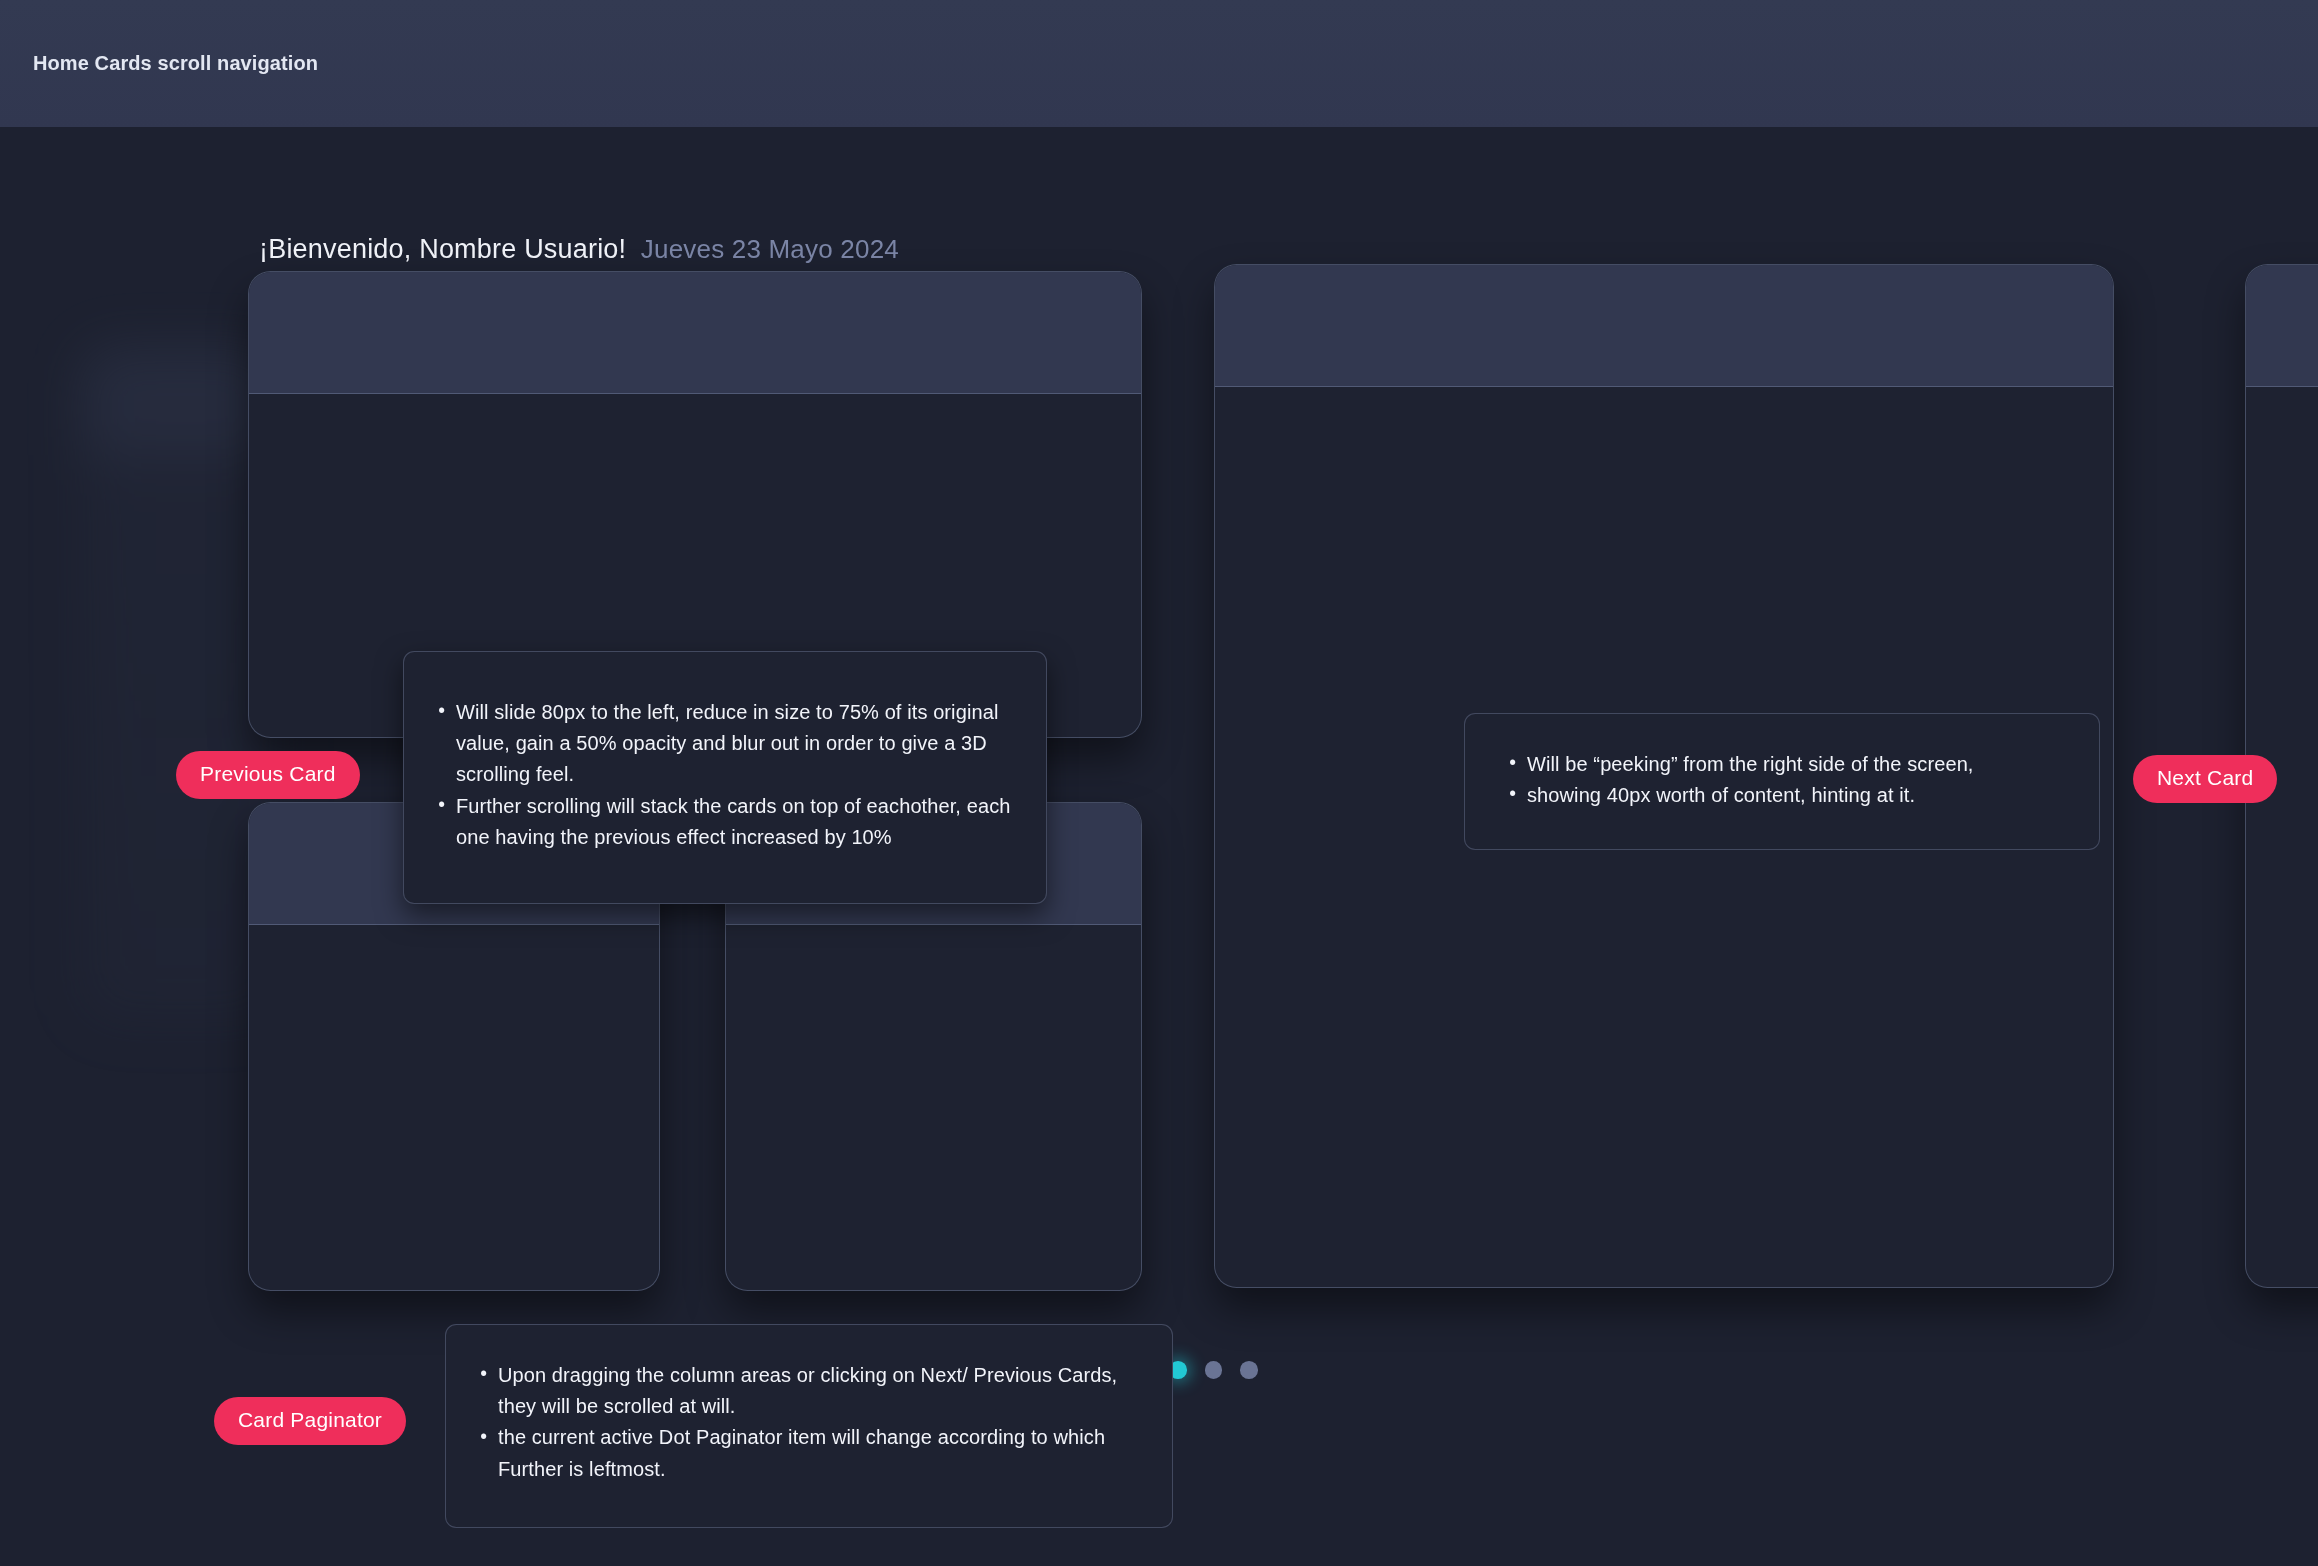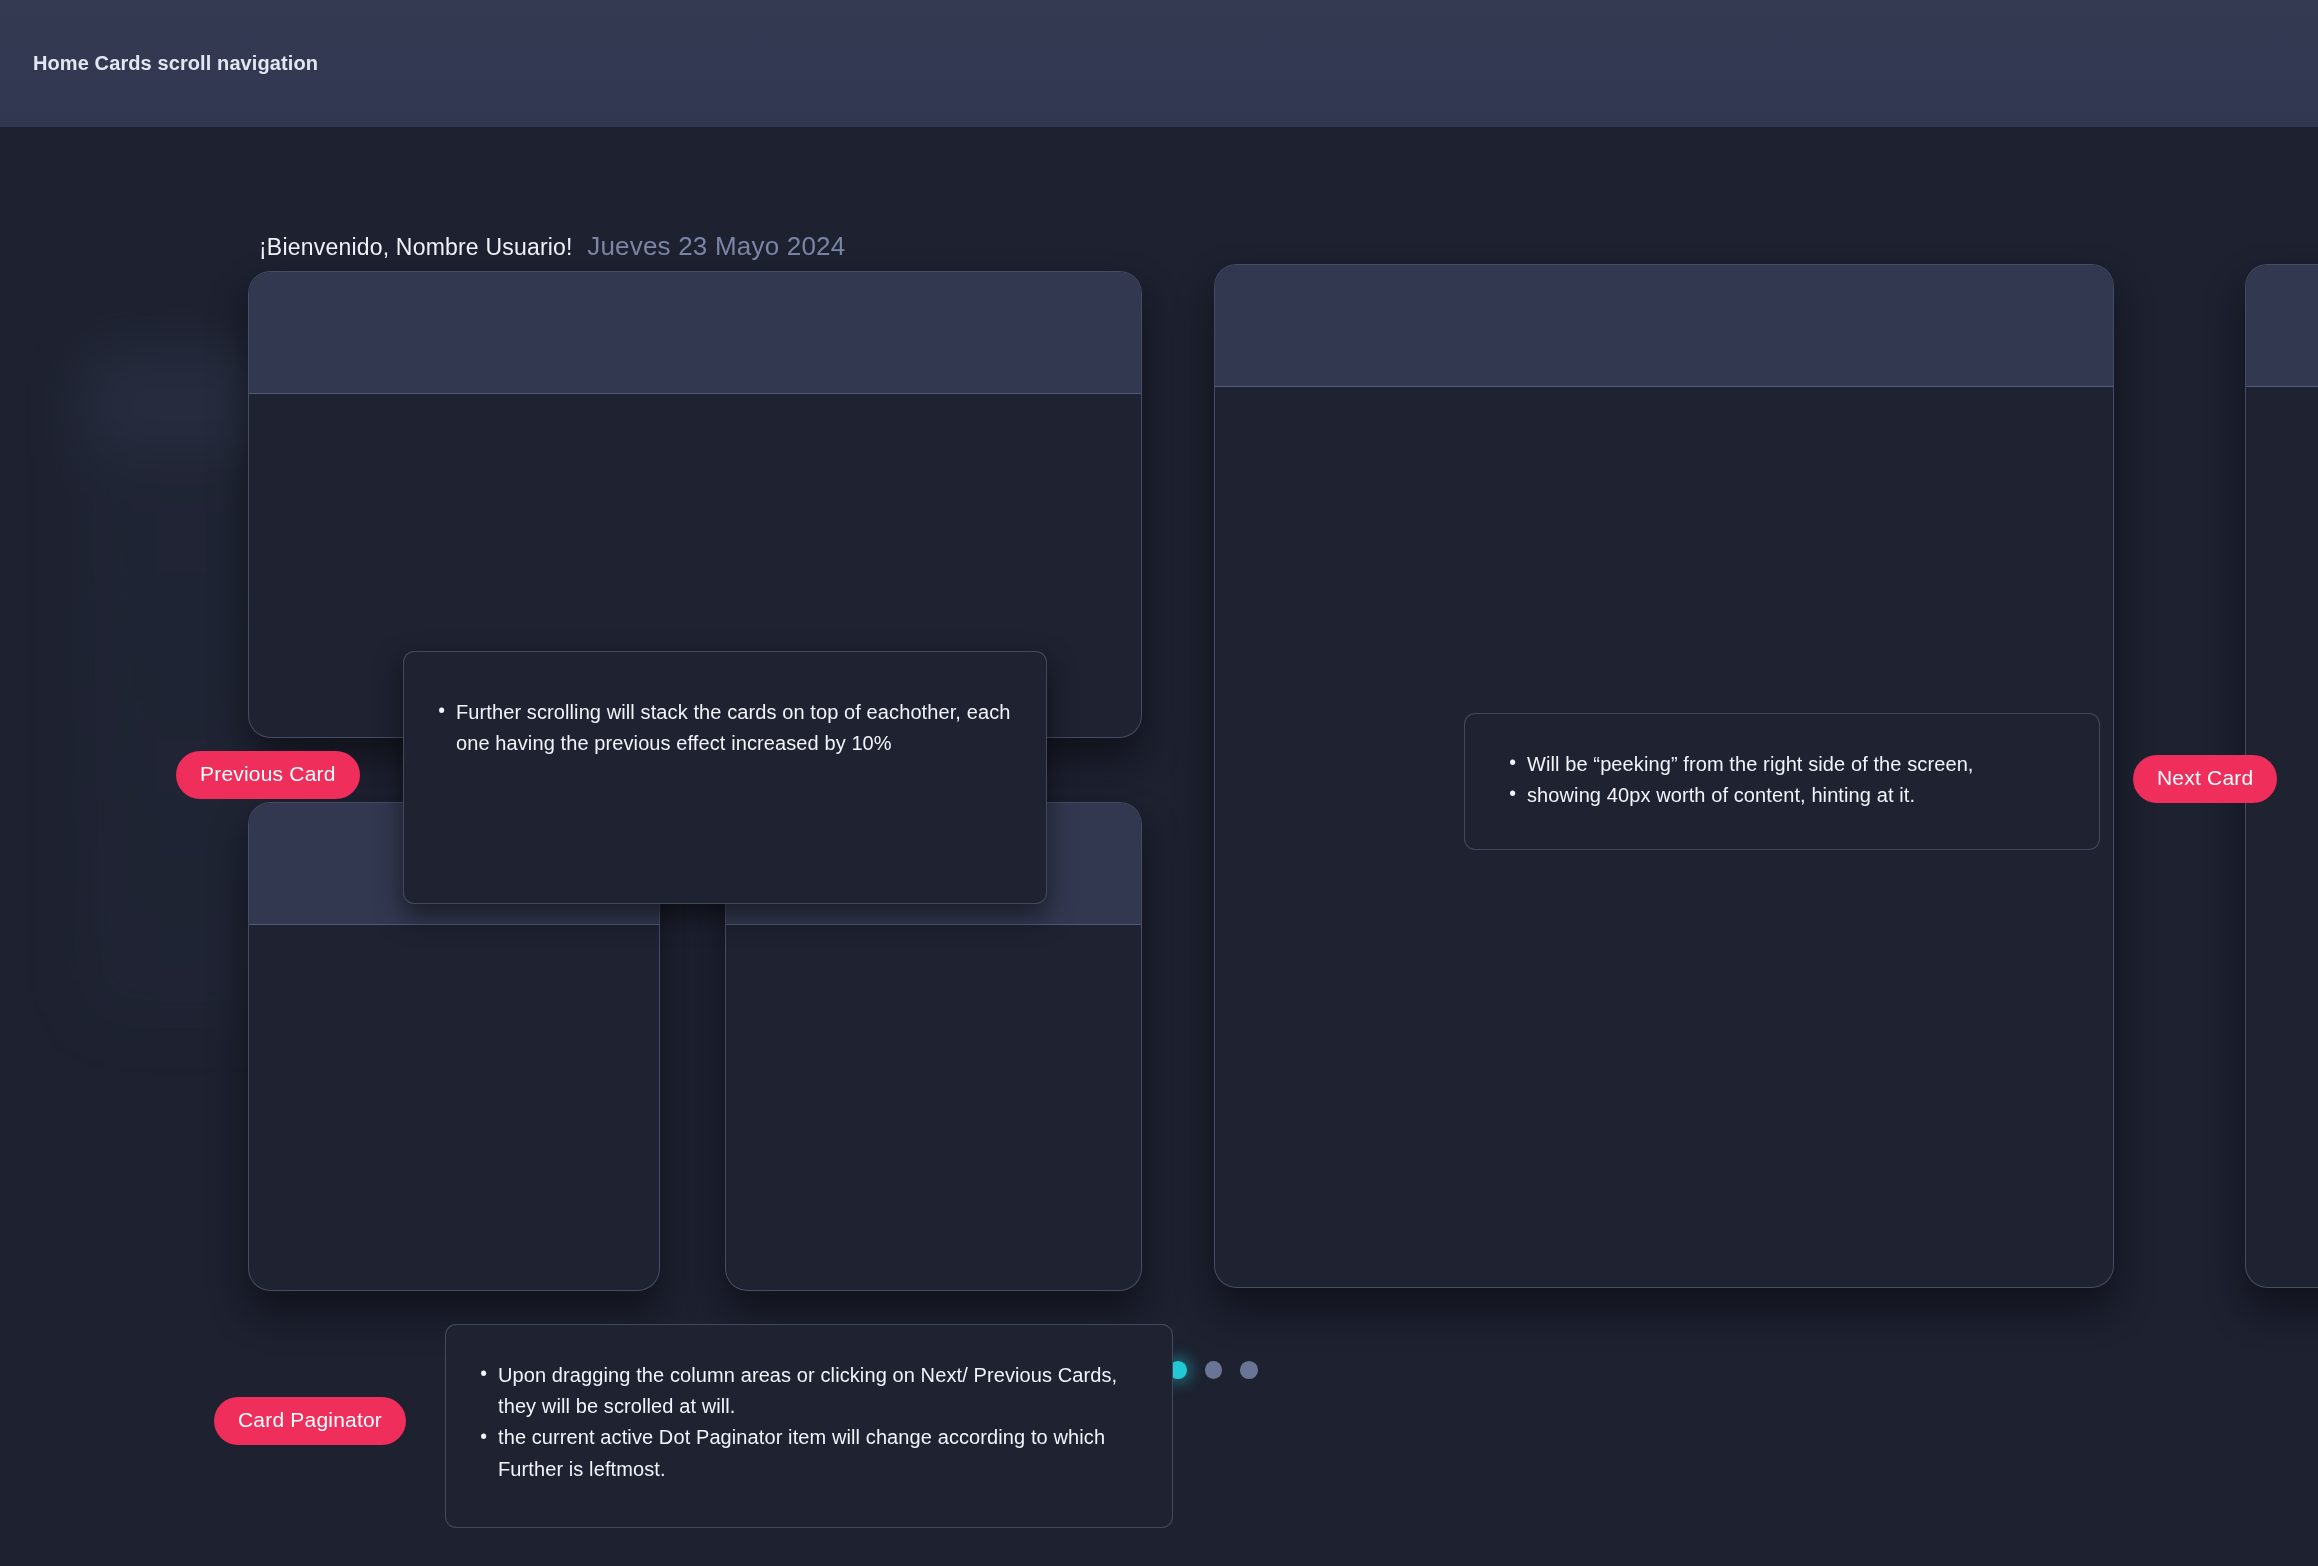--- a/index.html
+++ b/index.html
@@ -59,21 +59,21 @@
   .welcome {
     position: absolute;
     left: 259px;
     top: 216px;
     display: flex;
     align-items: baseline;
     gap: 14.5px;
     white-space: nowrap;
   }
   .welcome-greeting {
-    font-size: 23px;
+    font-size: 27px;
     color: #f0f2f8;
     font-weight: 400;
     letter-spacing: 0.2px;
     margin-top: 18px;
   }
   .welcome-date {
     font-size: 26px;
     color: #7b85a6;
     font-weight: 400;
     letter-spacing: 0.2px;
@@ -236,20 +236,21 @@
 
   <div class="card" id="card-col1-bottom-b">
     <div class="card-header"></div>
     <div class="card-body"></div>
   </div>
 
   <div class="pill" id="pill-previous">Previous Card</div>
 
   <div class="note solid" id="note-previous">
     <ul>
+      <li>Will slide 80px to the left, reduce in size to 75% of its original value, gain a 50% opacity and blur out in order to give a 3D scrolling feel.</li>
       <li>Further scrolling will stack the cards on top of eachother, each one having the previous effect increased by 10%</li>
     </ul>
   </div>
 
   <div class="pill" id="pill-next">Next Card</div>
 
   <div class="note" id="note-next">
     <ul>
       <li>Will be “peeking” from the right side of the screen,</li>
       <li>showing 40px worth of content, hinting at it.</li>

